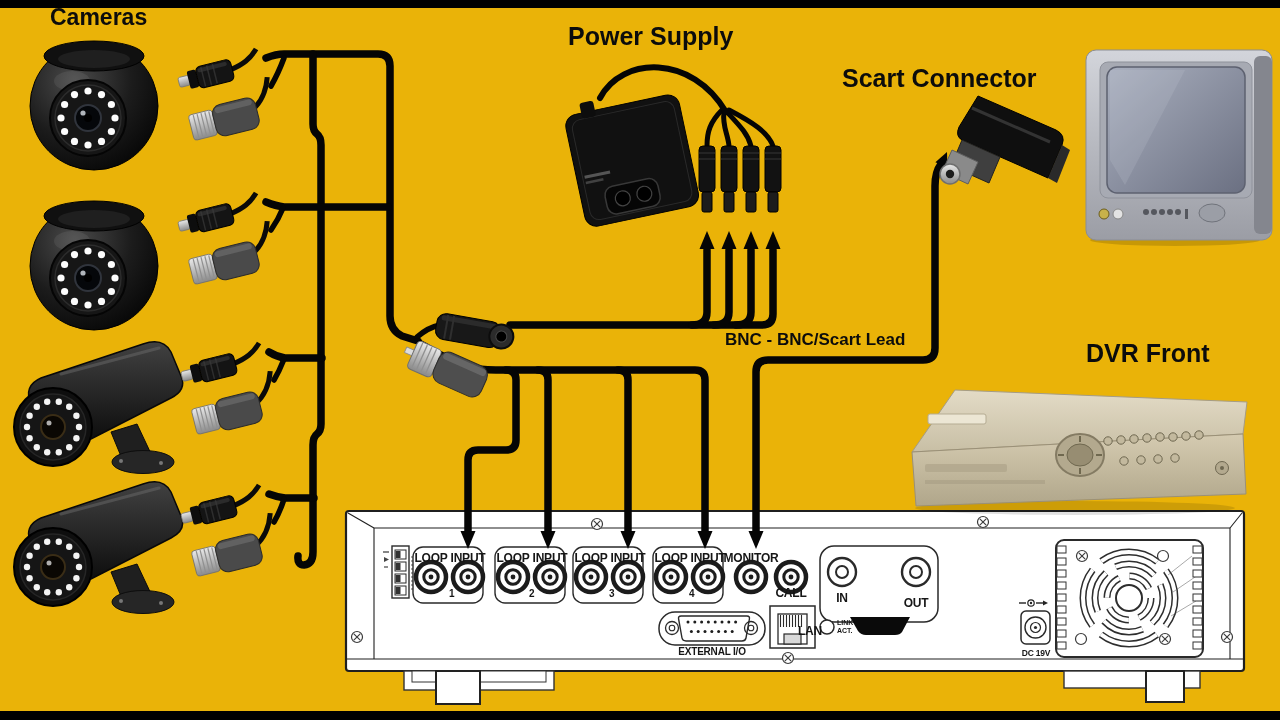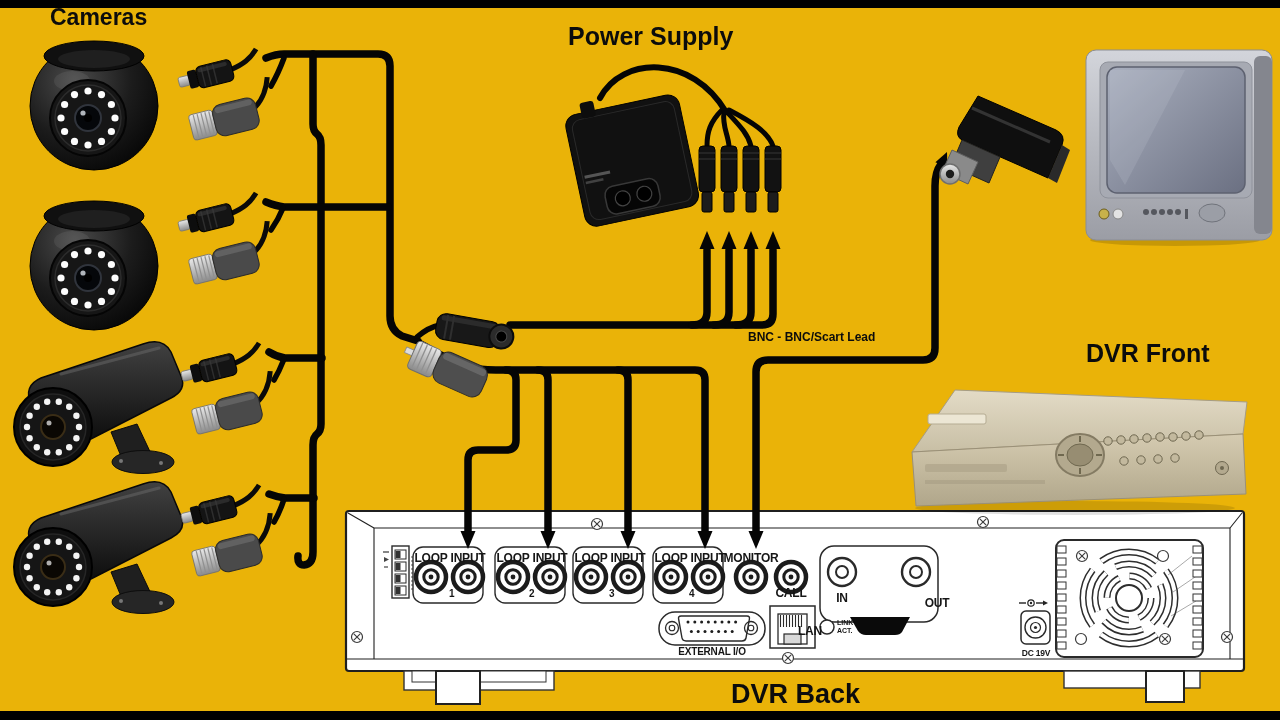--- a/index.html
+++ b/index.html
@@ -8,21 +8,21 @@
   .bar{position:absolute;left:0;width:1280px;background:#000;}
   .bar.top{top:0;height:8px;}
   .bar.bottom{bottom:0;height:9px;}
   svg.art{position:absolute;left:0;top:0;}
   .lbl{position:absolute;font-weight:bold;color:#0c0c0c;white-space:nowrap;z-index:5;}
   .lbl-cameras{left:50px;top:4px;font-size:23px;}
   .lbl-power{left:568px;top:22px;font-size:25px;}
   .lbl-scart{left:842px;top:64px;font-size:25px;}
   .lbl-tv{left:1112px;top:9px;font-size:25px;}
   .lbl-dvrfront{left:1086px;top:339px;font-size:25px;text-align:center;}
-  .lbl-bnclead{left:748px;top:330px;font-size:12px;}
+  .lbl-bnclead{left:725px;top:330px;font-size:17px;}
   .lbl-dvrback{left:731px;top:679px;font-size:27px;}
   .plbl{position:absolute;font-size:12px;font-weight:bold;color:#161616;letter-spacing:-0.2px;
         transform:translateX(-50%);white-space:nowrap;z-index:5;}
   .plbl2{position:absolute;font-size:7px;font-weight:bold;color:#161616;white-space:nowrap;z-index:5;}
   .pnum{position:absolute;font-size:10px;font-weight:bold;color:#161616;z-index:5;}
 </style>
 </head>
 <body>
 
 <div class="stage">
@@ -487,44 +487,44 @@
         <circle cx="1158" cy="459" r="4.2"></circle>
           <circle cx="1175" cy="458" r="4.2"></circle>
       </g>
       <circle cx="1222" cy="468" r="6.5" fill="#b3a98e" stroke="#6e6750"></circle>
       <circle cx="1222" cy="468" r="2" fill="#6e6750"></circle>
     </g>
   </svg>
 
   <div class="lbl lbl-cameras">Cameras</div>
   <div class="lbl lbl-power">Power Supply</div>
+  <div class="lbl lbl-scart">Scart Connector</div>
   <div class="lbl lbl-dvrfront">DVR Front</div>
   <div class="lbl lbl-bnclead">BNC - BNC/Scart Lead</div>
-  <div class="lbl lbl-dvrback">DVR Back</div>
 
   <span class="plbl" style="left:431px;top:551px;">LOOP</span>
   <span class="plbl" style="left:468px;top:551px;">INPUT</span>
   <span class="pnum" style="left:449px;top:588px;">1</span>
 
   <span class="plbl" style="left:513px;top:551px;">LOOP</span>
   <span class="plbl" style="left:550px;top:551px;">INPUT</span>
   <span class="pnum" style="left:529px;top:588px;">2</span>
 
   <span class="plbl" style="left:591px;top:551px;">LOOP</span>
   <span class="plbl" style="left:628px;top:551px;">INPUT</span>
   <span class="pnum" style="left:609px;top:588px;">3</span>
 
   <span class="plbl" style="left:671px;top:551px;">LOOP</span>
   <span class="plbl" style="left:708px;top:551px;">INPUT</span>
   <span class="pnum" style="left:689px;top:588px;">4</span>
 
   <span class="plbl" style="left:751px;top:551px;">MONITOR</span>
   <span class="plbl" style="left:791px;top:551px;margin-top:35px;">CALL</span>
   <span class="plbl" style="left:842px;top:591px;">IN</span>
-  <span class="plbl" style="left:937px;top:596px;">OUT</span>
+  <span class="plbl" style="left:916px;top:596px;">OUT</span>
   <span class="plbl" style="left:712px;top:646px;font-size:10px;">EXTERNAL I/O</span>
   <span class="plbl" style="left:810px;top:624px;">LAN</span>
   <span class="plbl2" style="left:837px;top:619px;">LINK</span>
   <span class="plbl2" style="left:837px;top:627px;">ACT.</span>
   <span class="plbl" style="left:1036px;top:648px;font-size:8.5px;">DC 19V</span>
 
   <div class="bar bottom"></div>
 </div>
 
 </body></html>

